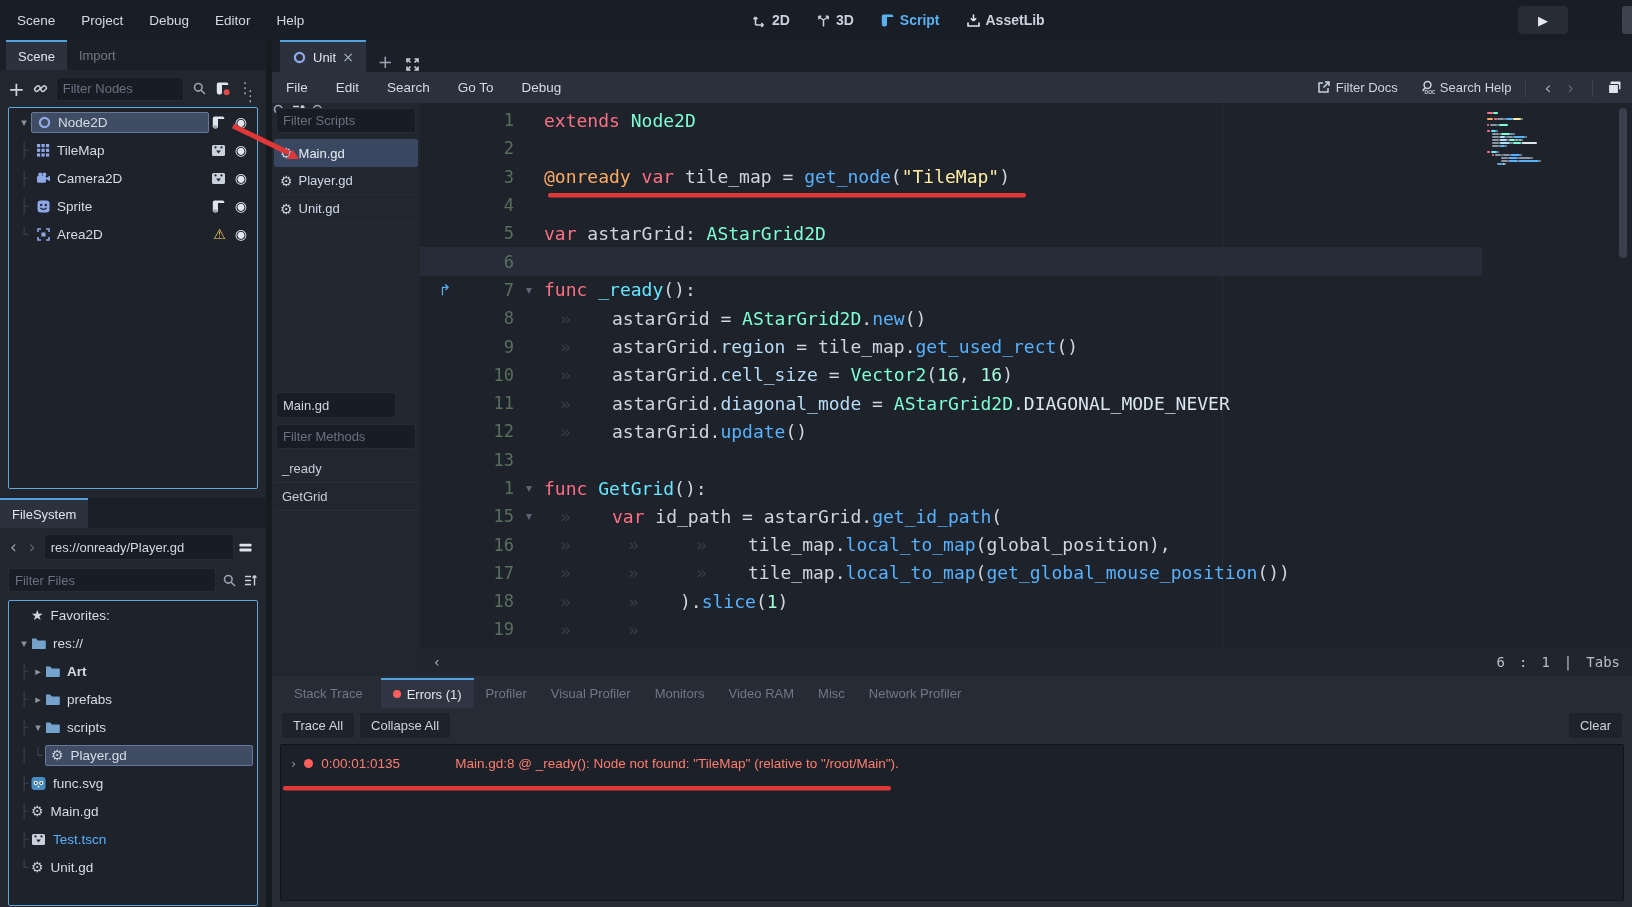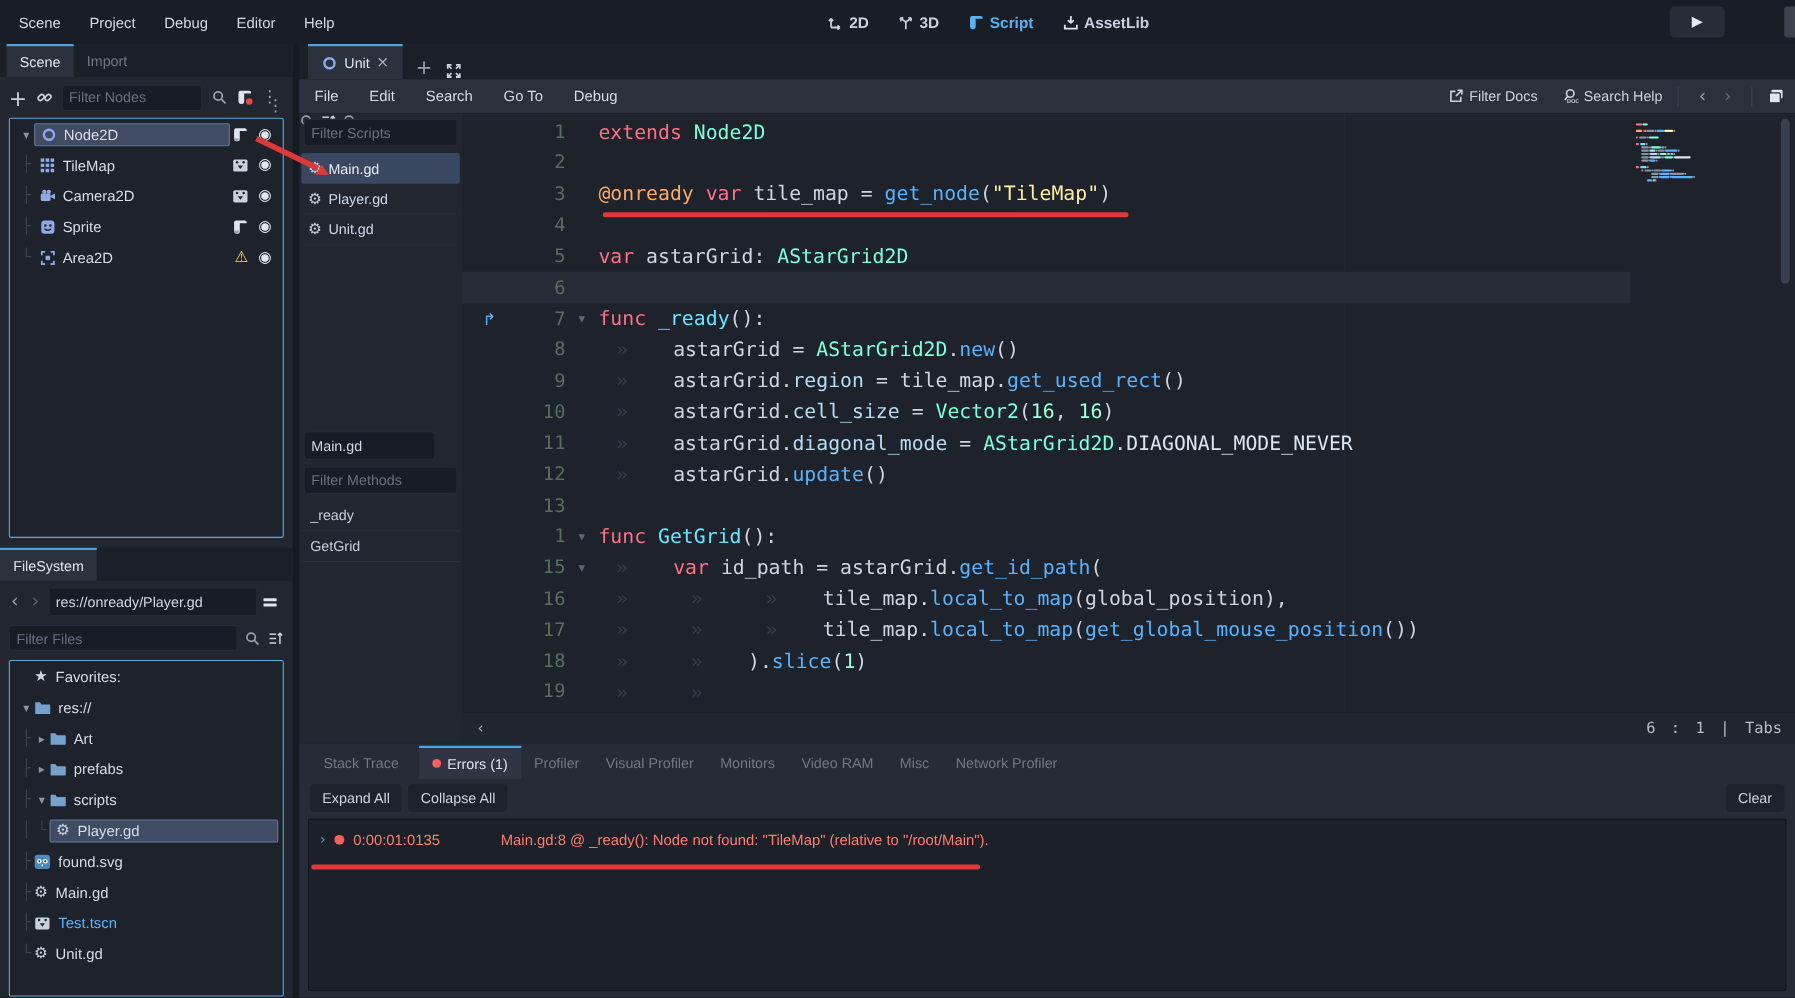--- a/index.html
+++ b/index.html
@@ -392,21 +392,21 @@
               <svg width="15" height="15" viewBox="0 0 15 15">
                 <path d="M1 2.5h4.3l1.5 2H14a.8.8 0 0 1 .8.8v6.9a.8.8 0 0 1-.8.8H1z" fill="#74a2cc"></path>
               </svg>
             </span>
             <span>res://</span>
           </span>
         </div>
         <div class="trow">
           <span class="guide">├</span>
           <span class="arrow-exp">▸</span>
-          <span style="display: flex; align-items: flex-start; gap: 7px;">
+          <span style="display: flex; align-items: flex-start; gap: 7px; font-weight: bold;">
             <span class="icon">
               <svg width="15" height="15" viewBox="0 0 15 15">
                 <path d="M1 2.5h4.3l1.5 2H14a.8.8 0 0 1 .8.8v6.9a.8.8 0 0 1-.8.8H1z" fill="#74a2cc"></path>
               </svg>
             </span>
             <span>Art</span>
           </span>
         </div>
         <div class="trow">
           <span class="guide">├</span>
@@ -448,21 +448,21 @@
             <span class="icon">
               <svg width="15" height="15" viewBox="0 0 15 15">
                 <rect x="0.5" y="1" width="14" height="13" rx="3" fill="#478cbf"></rect>
                 <circle cx="4.8" cy="7" r="2.1" fill="#fff"></circle>
                 <circle cx="10.2" cy="7" r="2.1" fill="#fff"></circle>
                 <circle cx="4.8" cy="7" r="0.9" fill="#1b2028"></circle>
                 <circle cx="10.2" cy="7" r="0.9" fill="#1b2028"></circle>
                 <rect x="6.8" y="9.8" width="1.4" height="1.8" fill="#fff"></rect>
               </svg>
             </span>
-            <span>found.svg</span>
+            <span>func.svg</span>
           </span>
         </div>
         <div class="trow">
           <span class="guide">├</span>
           <span style="display: flex; align-items: center; gap: 7px;">
             <span class="icon">
               <span class="glyph" style="color:#c9d1dd;font-size:14px">⚙</span>
             </span>
             <span>Main.gd</span>
           </span>
@@ -748,21 +748,21 @@
           <span>Video RAM</span>
         </div>
         <div class="tab">
           <span>Misc</span>
         </div>
         <div class="tab">
           <span>Network Profiler</span>
         </div>
       </div>
     <div class="dbg-btnrow">
-      <span class="dbg-btn">Expand All</span>
+      <span class="dbg-btn">Trace All</span>
       <span class="dbg-btn">Collapse All</span>
       <span class="dbg-btn clear-btn">Clear</span>
     </div>
     <div class="dbg-content">
       <div class="err-row">
         <span class="err-chev glyph">›</span>
         <span class="err-reddot" id="err-dot" style="background: rgb(255, 92, 92);"></span>
         <span class="err-time" id="err-time" style="color: rgb(255, 126, 111);">0:00:01:0135</span>
         <span class="err-msg" id="err-msg" style="color: rgb(255, 126, 111);">Main.gd:8 @ _ready(): Node not found: "TileMap" (relative to "/root/Main").</span>
       </div>

